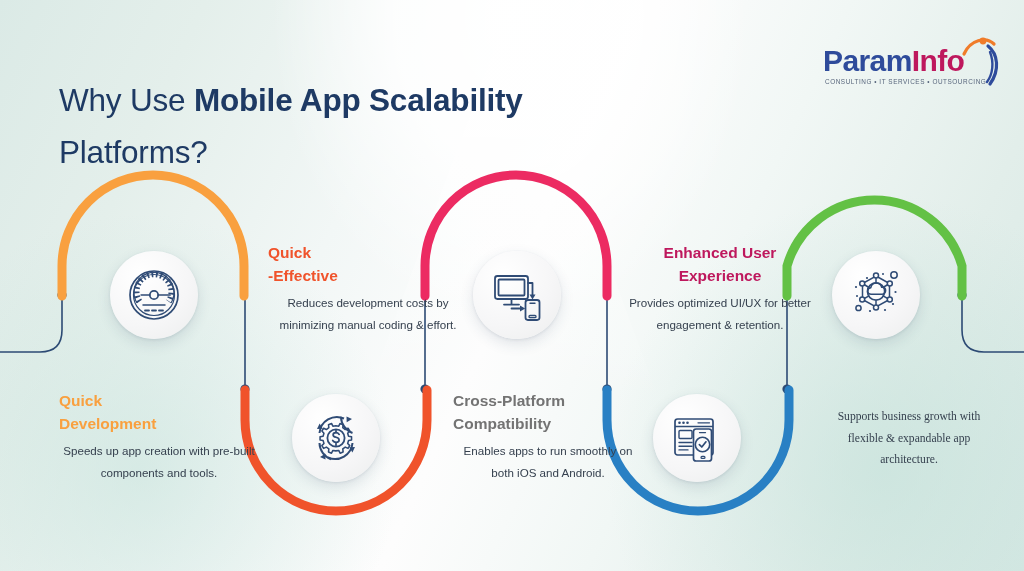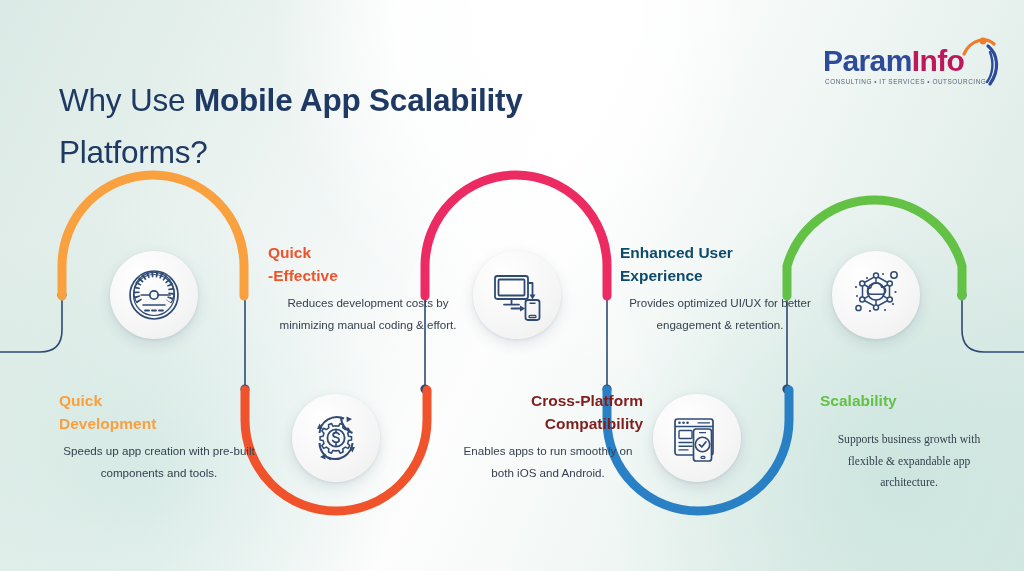--- a/index.html
+++ b/index.html
@@ -267,25 +267,24 @@
   <div class="head" style="color:#F9A03F;"><span>Quick</span><br><span>Development</span></div>
   <div class="body">Speeds up app creation with pre-built components and tools.</div>
 </div>
 
 <div class="block" style="left:268px; top:241px;">
   <div class="head" style="color:#F0532B;"><span>Quick</span><br><span>-Effective</span></div>
   <div class="body">Reduces development costs by minimizing manual coding &amp; effort.</div>
 </div>
 
 <div class="block" style="left:453px; top:389px; width:190px;">
-  <div class="head" style="color:#7f1d1d;text-align:right;"><span>Cross-Platform</span><br><span>Compatibility</span></div>
+  <div class="head" style="color:#737373;"><span>Cross-Platform</span><br><span>Compatibility</span></div>
   <div class="body">Enables apps to run smoothly on both iOS and Android.</div>
 </div>
 
 <div class="block" style="left:620px; top:241px;">
-  <div class="head" style="color:#0c4a6e;"><span>Enhanced User</span><br><span>Experience</span></div>
+  <div class="head" style="color:#be185d;text-align:center;"><span>Enhanced User</span><br><span>Experience</span></div>
   <div class="body">Provides optimized UI/UX for better engagement &amp; retention.</div>
 </div>
 
 <div class="block" style="left:820px; top:389px; width:178px;">
-  <div class="head" style="color:#63C145;">Scalability</div>
   <div class="body" style="margin-top:17px;font-family:Liberation Serif, serif;">Supports business growth with flexible &amp; expandable app architecture.</div>
 </div>
 
 </body></html>

